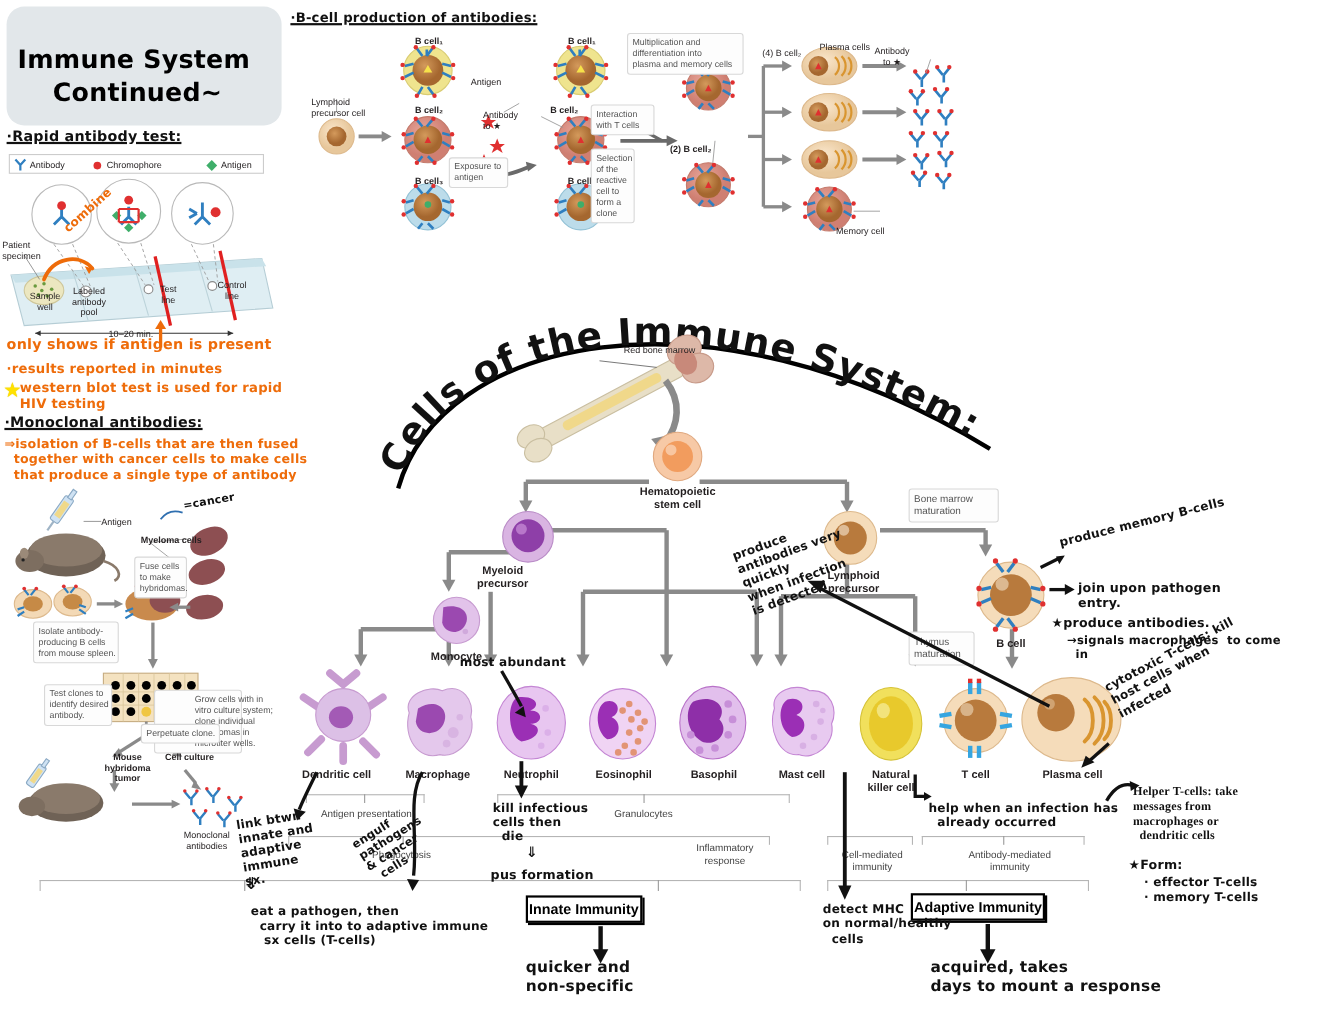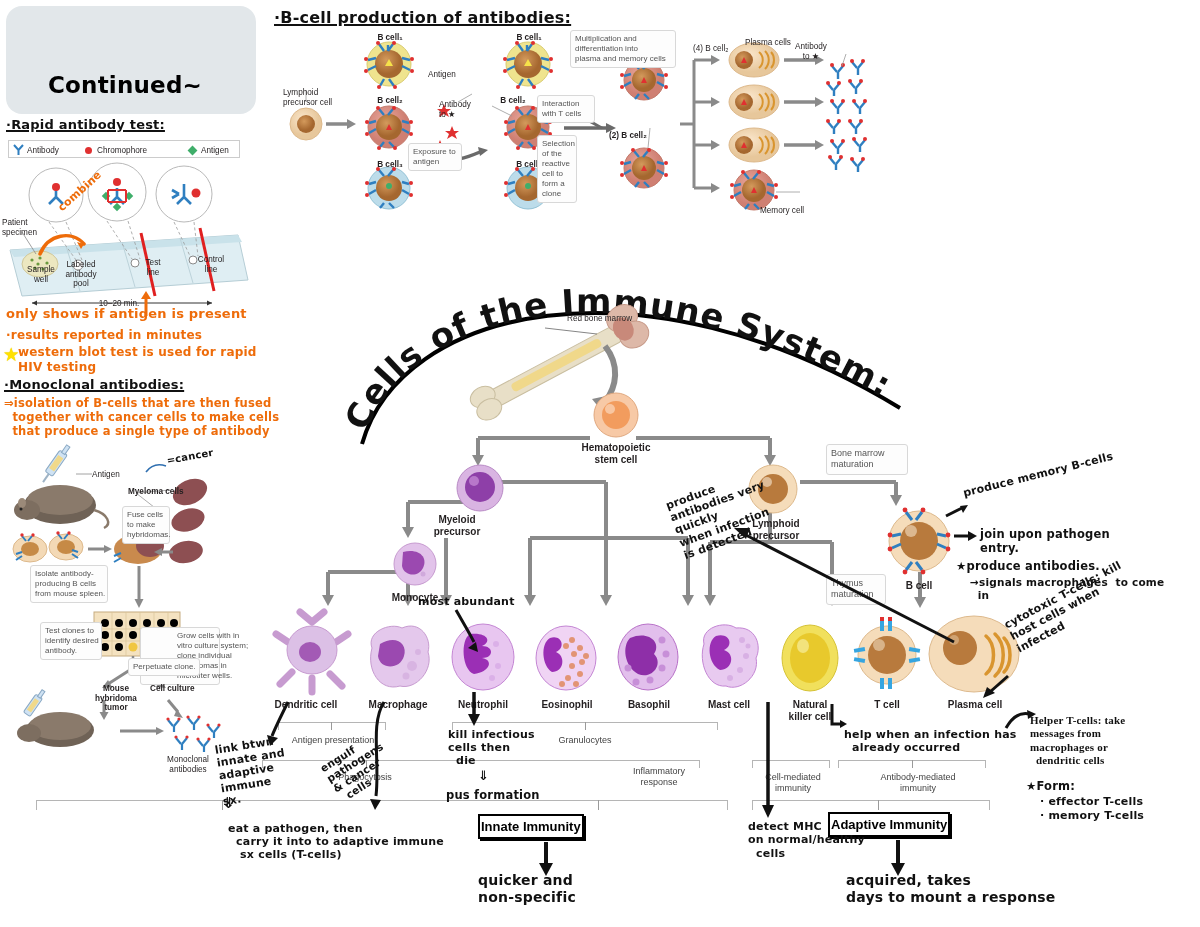--- a/index.html
+++ b/index.html
@@ -50,20 +50,21 @@
     box-shadow:2px 2px 0 #000;
   }
 
   svg { display:block; overflow:visible; }
   .nosel { user-select:none; }
 </style>
 </head>
 <body>
 
 <div class="abs" id="title-box">
+  <div class="hand abs nosel" style="left:10px; top:36px;">Immune System</div>
   <div class="hand abs nosel" style="left:42px; top:66px;">Continued~</div>
 </div>
 
 <div class="abs hand u nosel" style="left:6px; top:118px; font-size:13px;">·Rapid antibody test:</div>
 
 <div class="abs" style="left:8px; top:140px; width:232px; height:18px; border:1px solid #ccc; background:#fff;">
   <svg class="abs" style="left:4px; top:3px;" width="11" height="12" viewBox="0 0 11 12">
     <path d="M1 1 L5.5 6 M10 1 L5.5 6 M5.5 6 L5.5 11" stroke="#2f7fc0" stroke-width="2" fill="none"></path>
   </svg>
   <span class="abs lbl" style="left:18px; top:5px;">Antibody</span>
@@ -338,21 +339,21 @@
 tumor</span>
 <span class="abs lbl b" style="left:150px; top:684px;">Cell culture</span>
 <span class="abs lbl c" style="left:160px; top:755px; width:56px;">Monoclonal
 antibodies</span>
 
 <div class="abs hand nosel" style="left:166px; top:456px; font-size:10px; transform:rotate(-10deg); transform-origin:left top;">=cancer</div>
 <svg class="abs" style="left:144px; top:462px;" width="26" height="14" viewBox="0 0 26 14">
   <path d="M2 10 C8 2, 16 2, 22 4" stroke="#2f6fb0" stroke-width="1.6" fill="none"></path>
 </svg>
 
-<div class="abs hand u nosel" style="left:274px; top:10px; font-size:16px;">·B-cell production of antibodies:</div>
+<div class="abs hand u nosel" style="left:264px; top:10px; font-size:12px;">·B-cell production of antibodies:</div>
 
 <svg class="abs" style="left:276px; top:32px;" width="600" height="200" viewBox="0 0 600 200">
   <defs>
     <radialGradient id="gBrown" cx="40%" cy="35%">
       <stop offset="0%" stop-color="#d49a5c"></stop>
         <stop offset="100%" stop-color="#a5672f"></stop>
     </radialGradient>
     <radialGradient id="gPale" cx="40%" cy="35%">
       <stop offset="0%" stop-color="#fae6cb"></stop>
         <stop offset="100%" stop-color="#e7c79b"></stop>

